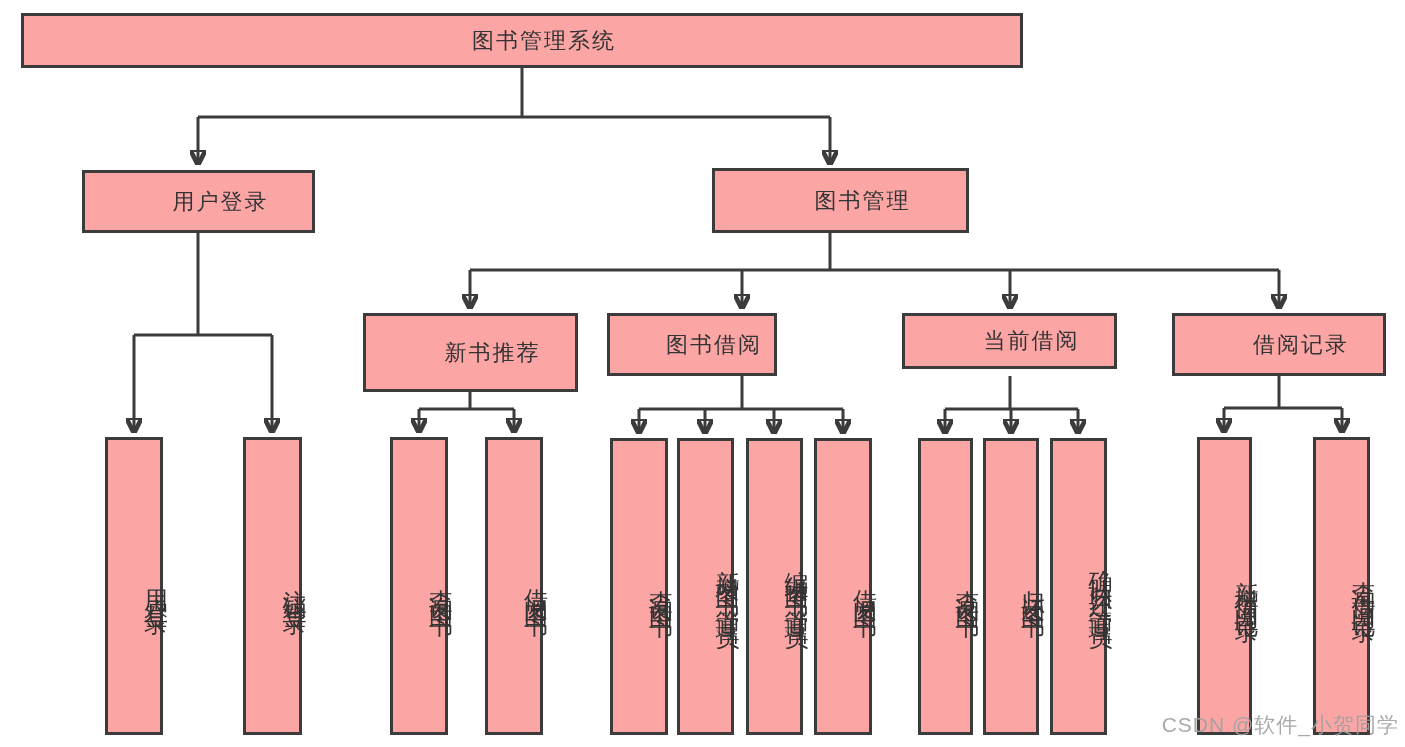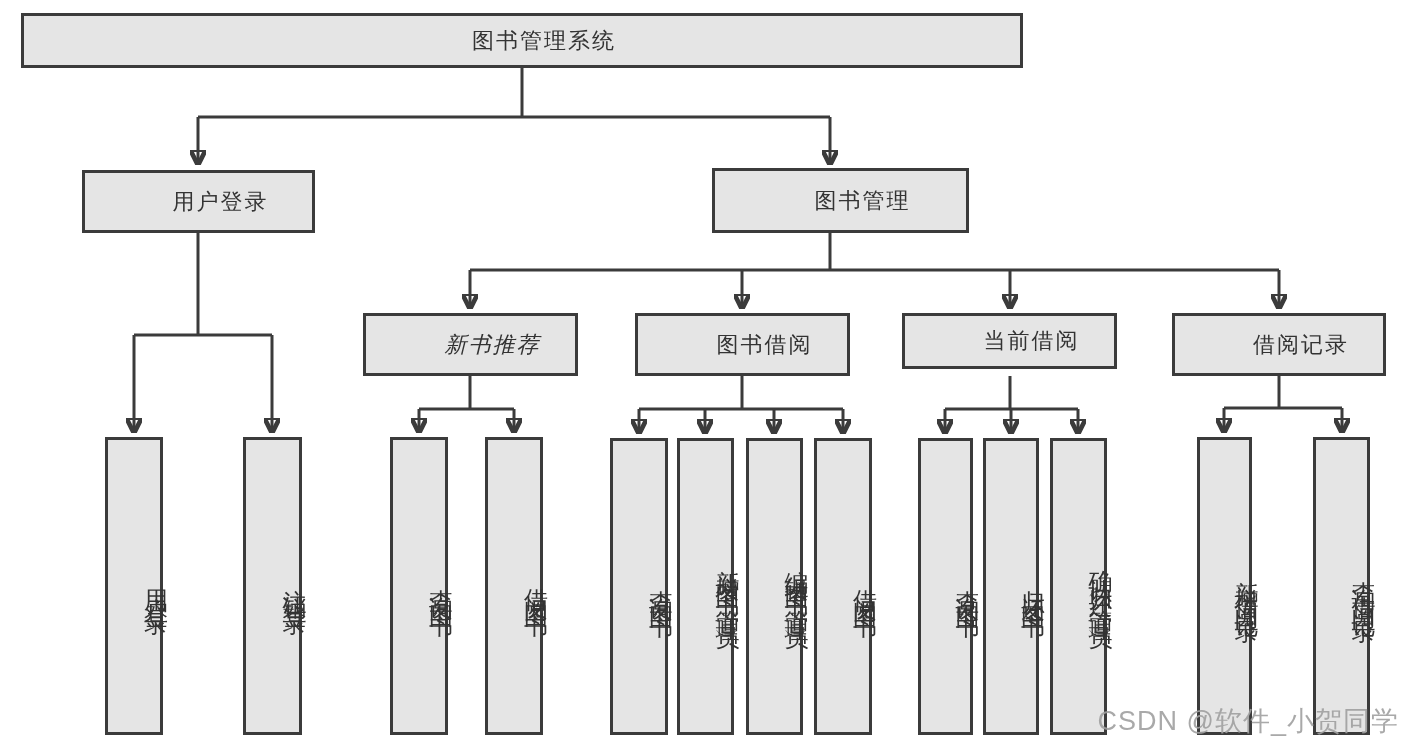--- a/index.html
+++ b/index.html
@@ -12,33 +12,33 @@
   body{
     width:1405px;height:747px;position:relative;overflow:hidden;
     background:var(--background);
     font-family:"Liberation Sans","DejaVu Sans",sans-serif;
   }
   .canvas{position:absolute;left:0;top:0;width:1405px;height:747px;}
   svg.connectors{position:absolute;left:0;top:0;width:1405px;height:747px;}
   svg.connectors path{stroke:var(--line);stroke-width:3;fill:none;}
   .node{
     position:absolute;box-sizing:border-box;
-    border:3px solid var(--line);background:#e5e5e5;
+    border:3px solid var(--line);background:#fca5a5;
     display:flex;align-items:center;justify-content:center;
     color:var(--text);font-size:22px;letter-spacing:2px;
     white-space:nowrap;
     padding-left:44px;
   }
   .node.v{
     writing-mode:vertical-rl;text-orientation:mixed;
     font-size:24px;letter-spacing:8px;
   }
   .watermark{
     position:absolute;right:6px;bottom:8px;
-    color:var(--watermark);font-size:27px;letter-spacing:1px;
+    color:var(--watermark);font-size:21px;letter-spacing:1px;
     opacity:.9;
   }
 </style>
 </head>
 <body>
 
 <div class="canvas">
 
   <svg class="connectors" viewBox="0 0 1405 747">
     <defs>
@@ -86,22 +86,22 @@
     <path d="M1224,408 H1342"></path>
     <path d="M1224,408 V431" marker-end="url(#arrow)"></path>
     <path d="M1342,408 V431" marker-end="url(#arrow)"></path>
   </svg>
 
   <div class="node" style="left:21px;top:13px;width:1002px;height:55px;">图书管理系统</div>
 
   <div class="node" style="left:82px;top:170px;width:233px;height:63px;">用户登录</div>
   <div class="node" style="left:712px;top:168px;width:257px;height:65px;">图书管理</div>
 
-  <div class="node" style="left:363px;top:313px;width:215px;height:63px;font-style:italic;">新书推荐</div>
-  <div class="node" style="left:635px;top:313px;width:215px;height:63px;">图书借阅</div>
+  <div class="node" style="left:363px;top:313px;width:215px;height:79px;">新书推荐</div>
+  <div class="node" style="left:607px;top:313px;width:170px;height:63px;">图书借阅</div>
   <div class="node" style="left:902px;top:313px;width:215px;height:56px;">当前借阅</div>
   <div class="node" style="left:1172px;top:313px;width:214px;height:63px;">借阅记录</div>
 
   <div class="node v" style="left:105px;top:437px;width:58px;height:298px;">用户登录</div>
   <div class="node v" style="left:243px;top:437px;width:59px;height:298px;">注销登录</div>
 
   <div class="node v" style="left:390px;top:437px;width:58px;height:298px;">查询图书</div>
   <div class="node v" style="left:485px;top:437px;width:58px;height:298px;">借阅图书</div>
 
   <div class="node v" style="left:610px;top:438px;width:58px;height:297px;">查询图书</div>

